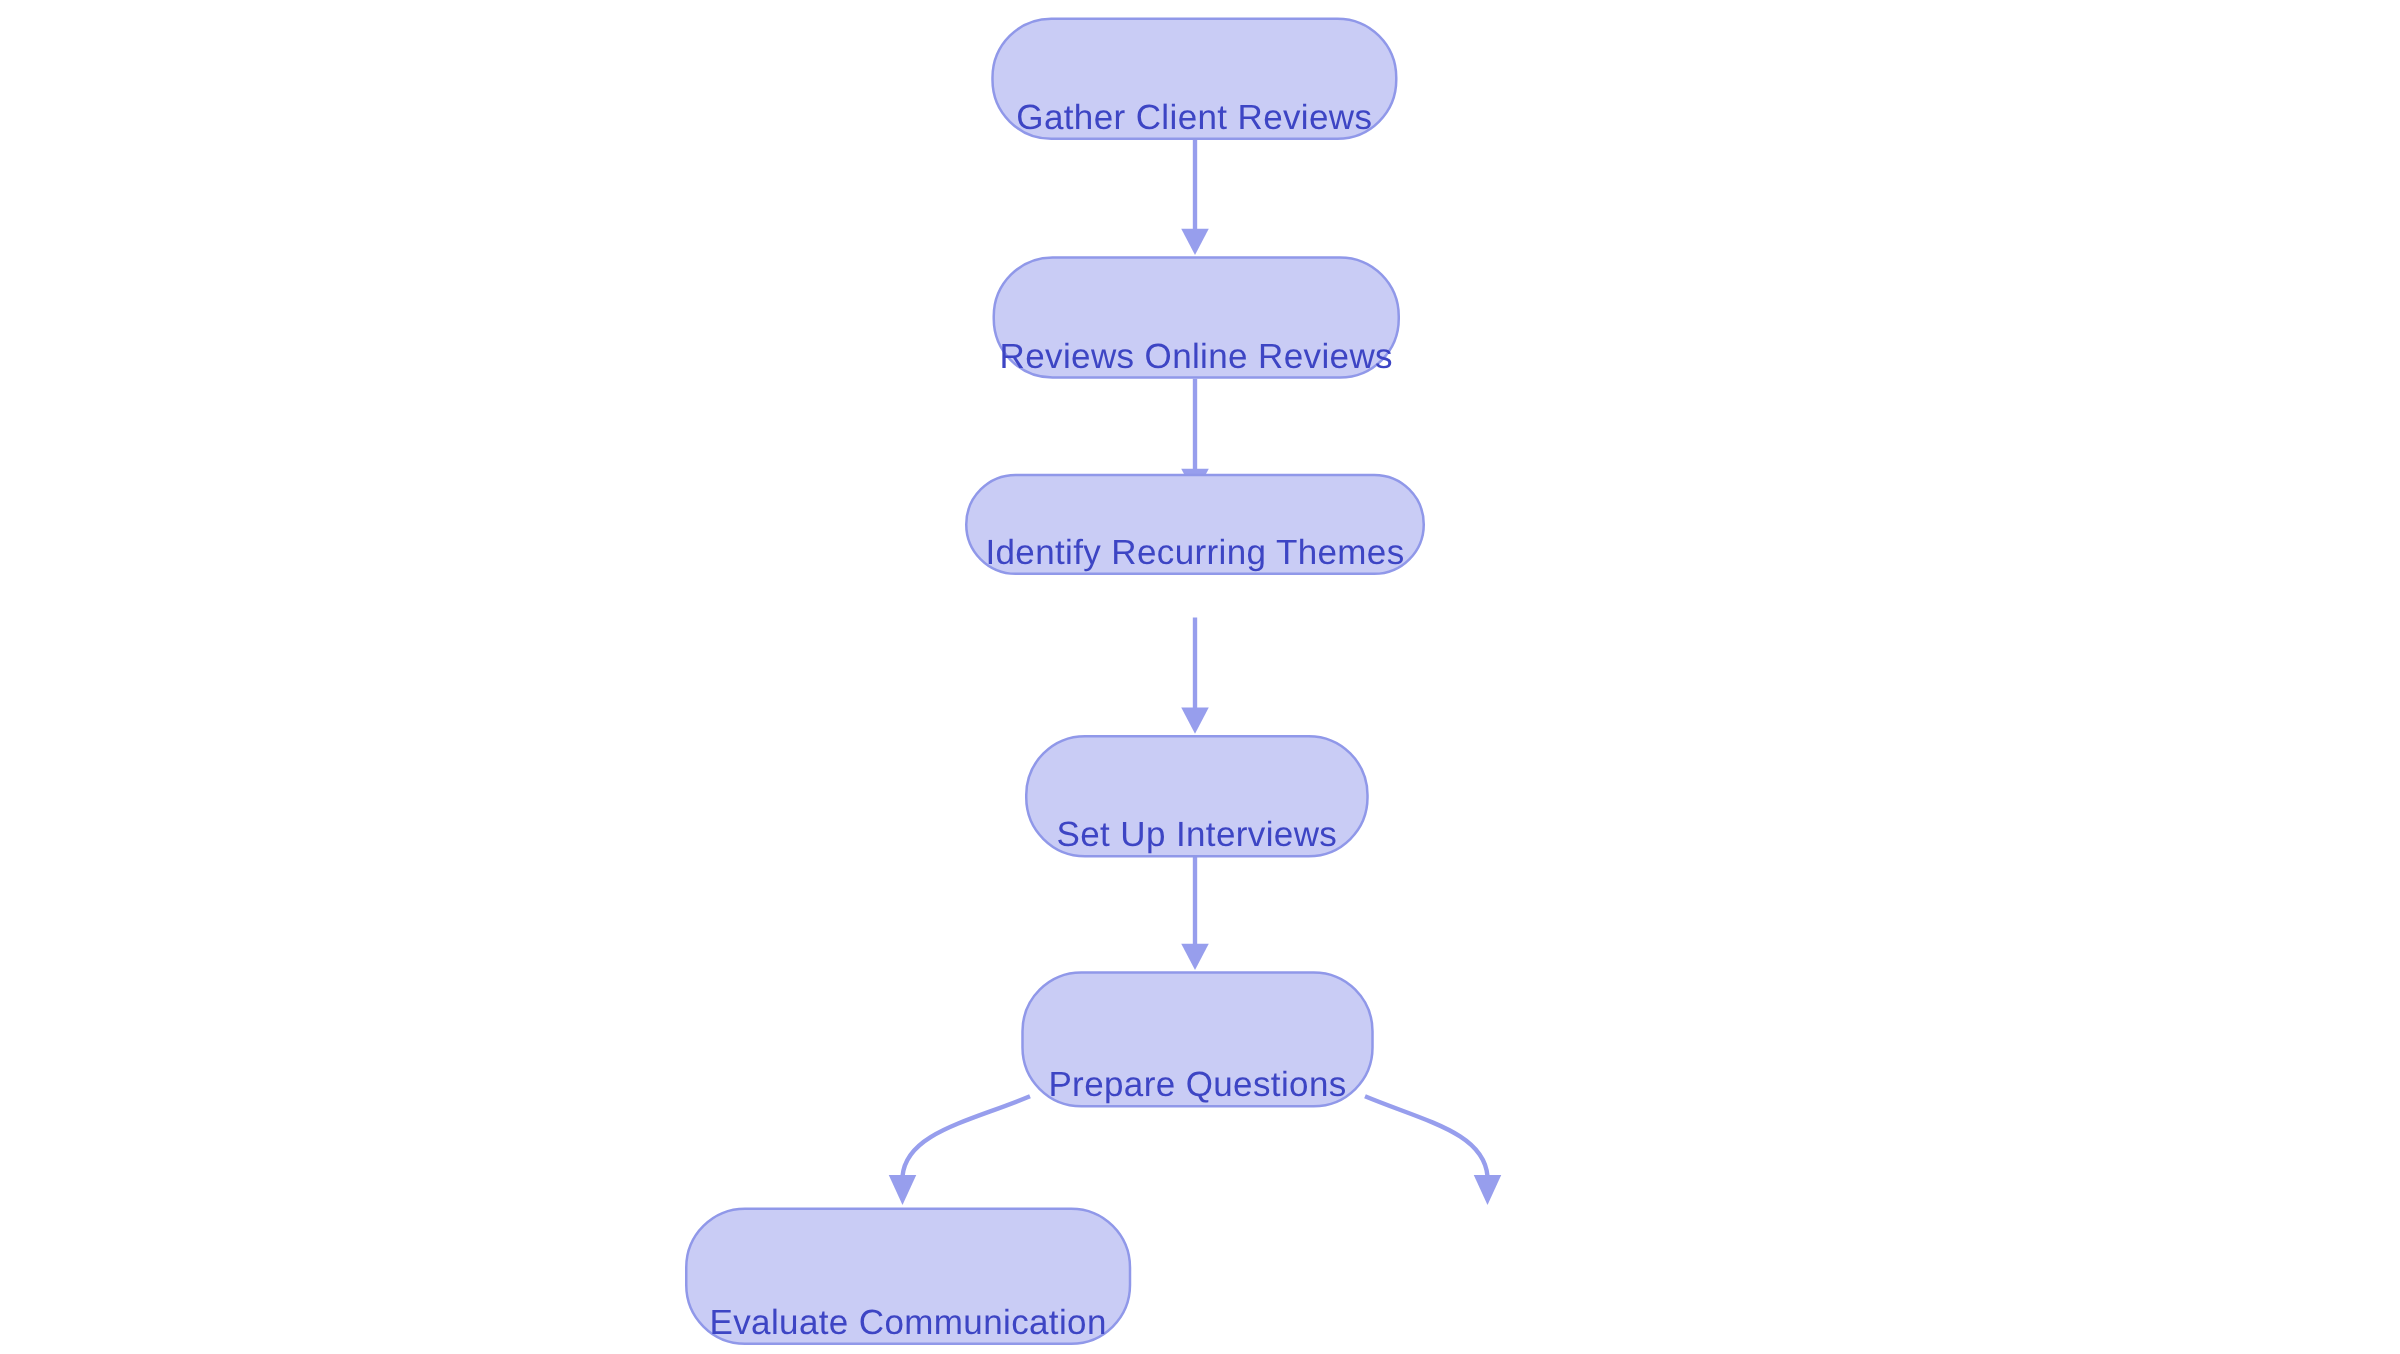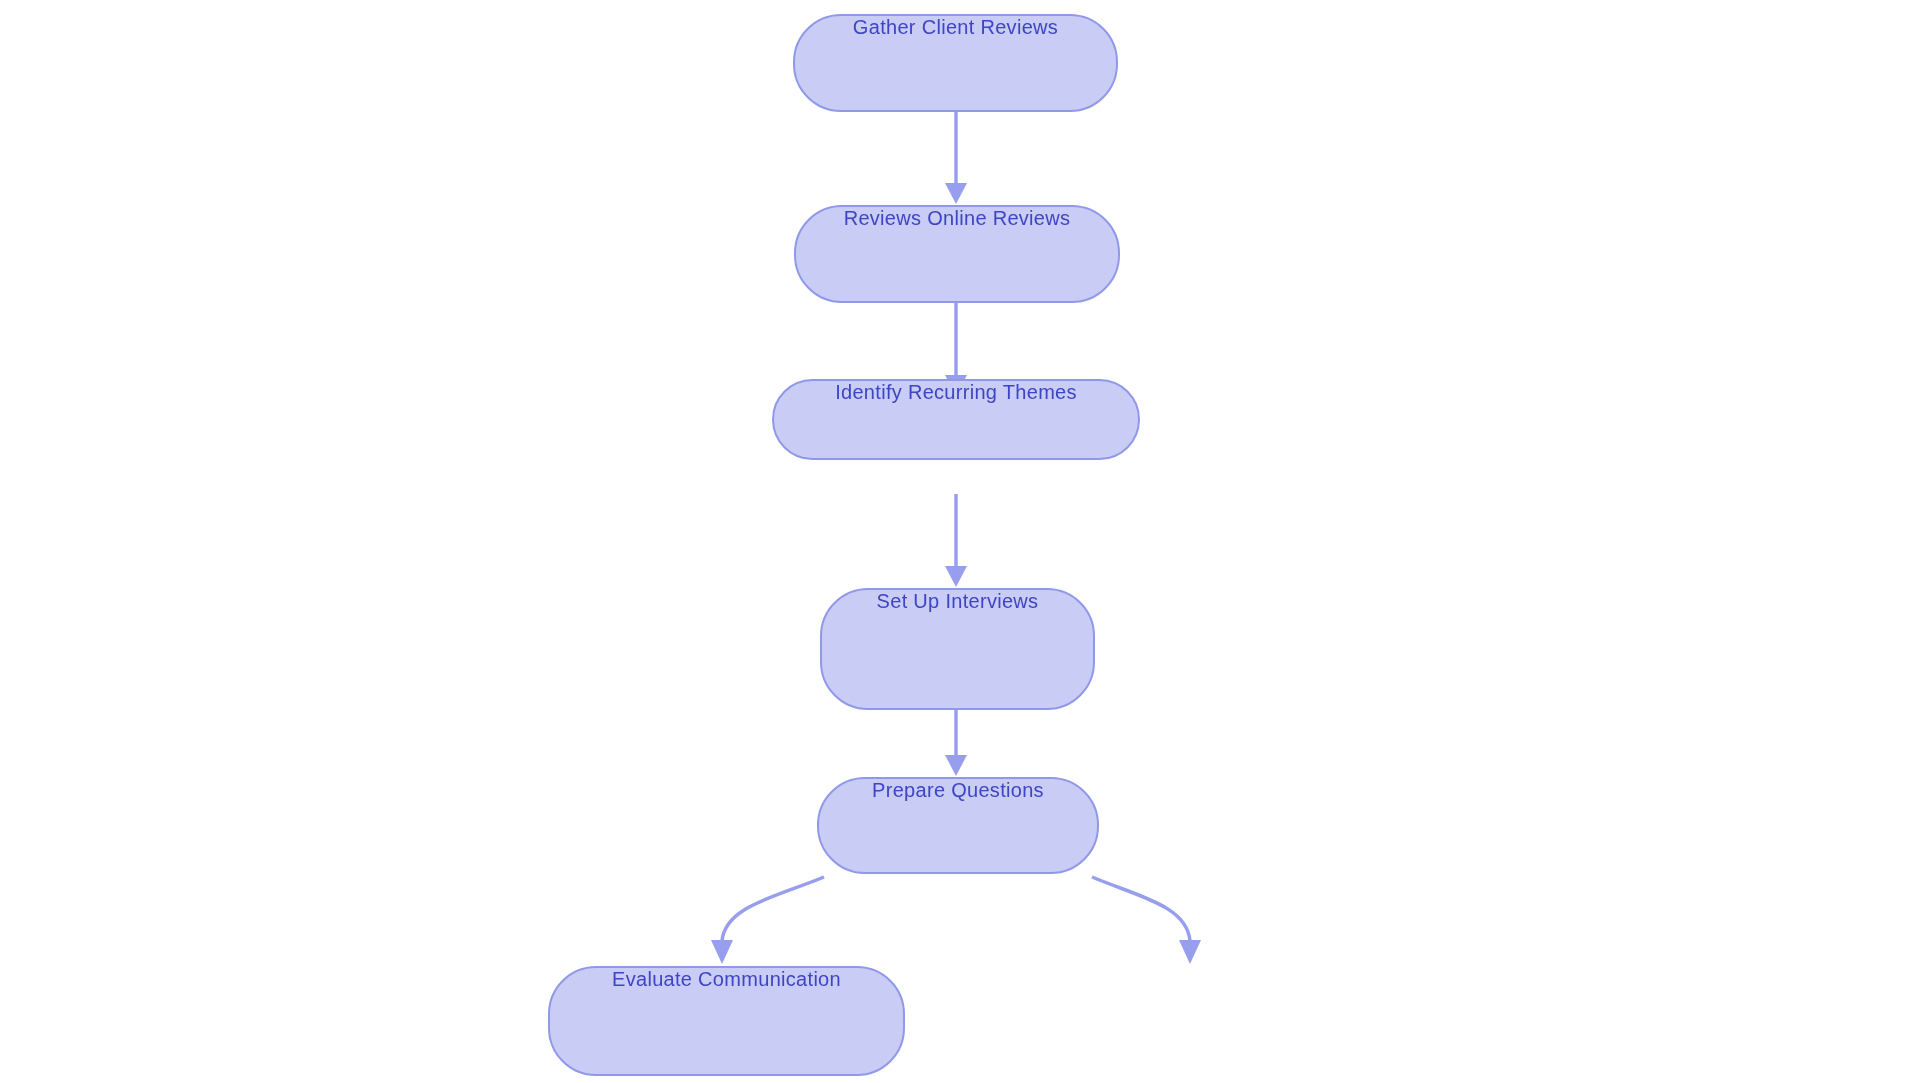--- a/index.html
+++ b/index.html
@@ -32,36 +32,36 @@
     stroke-width: 3.5;
     fill: none;
   }
   .edge-head {
     fill: var(--arrow);
     stroke: none;
   }
   .node {
     position: absolute;
     display: flex;
-    align-items: flex-start;
+    align-items: flex-end;
     justify-content: center;
     background: var(--node-fill);
     border: 2px solid var(--node-border);
     border-radius: 48px;
     color: var(--node-text);
-    font-size: 20px;
+    font-size: 28px;
     letter-spacing: 0.3px;
     white-space: nowrap;
     text-align: center;
   }
   .n1 { left: 793px;  top: 14px;  width: 325px; height: 98px; }
   .n2 { left: 794px;  top: 205px; width: 326px; height: 98px; }
   .n3 { left: 772px;  top: 379px; width: 368px; height: 81px; }
-  .n4 { left: 820px;  top: 588px; width: 275px; height: 122px; }
-  .n5 { left: 817px;  top: 777px; width: 282px; height: 97px; }
+  .n4 { left: 820px;  top: 588px; width: 275px; height: 98px; }
+  .n5 { left: 817px;  top: 777px; width: 282px; height: 109px; }
   .n6 { left: 548px;  top: 966px; width: 357px; height: 110px; }
   .n7 { left: 1008px; top: 966px; width: 370px; height: 97px; }
 </style>
 </head>
 <body>
 
 <div class="canvas">
 
   <svg class="edges" viewBox="0 0 1920 1083" xmlns="http://www.w3.org/2000/svg" aria-hidden="true">
 

